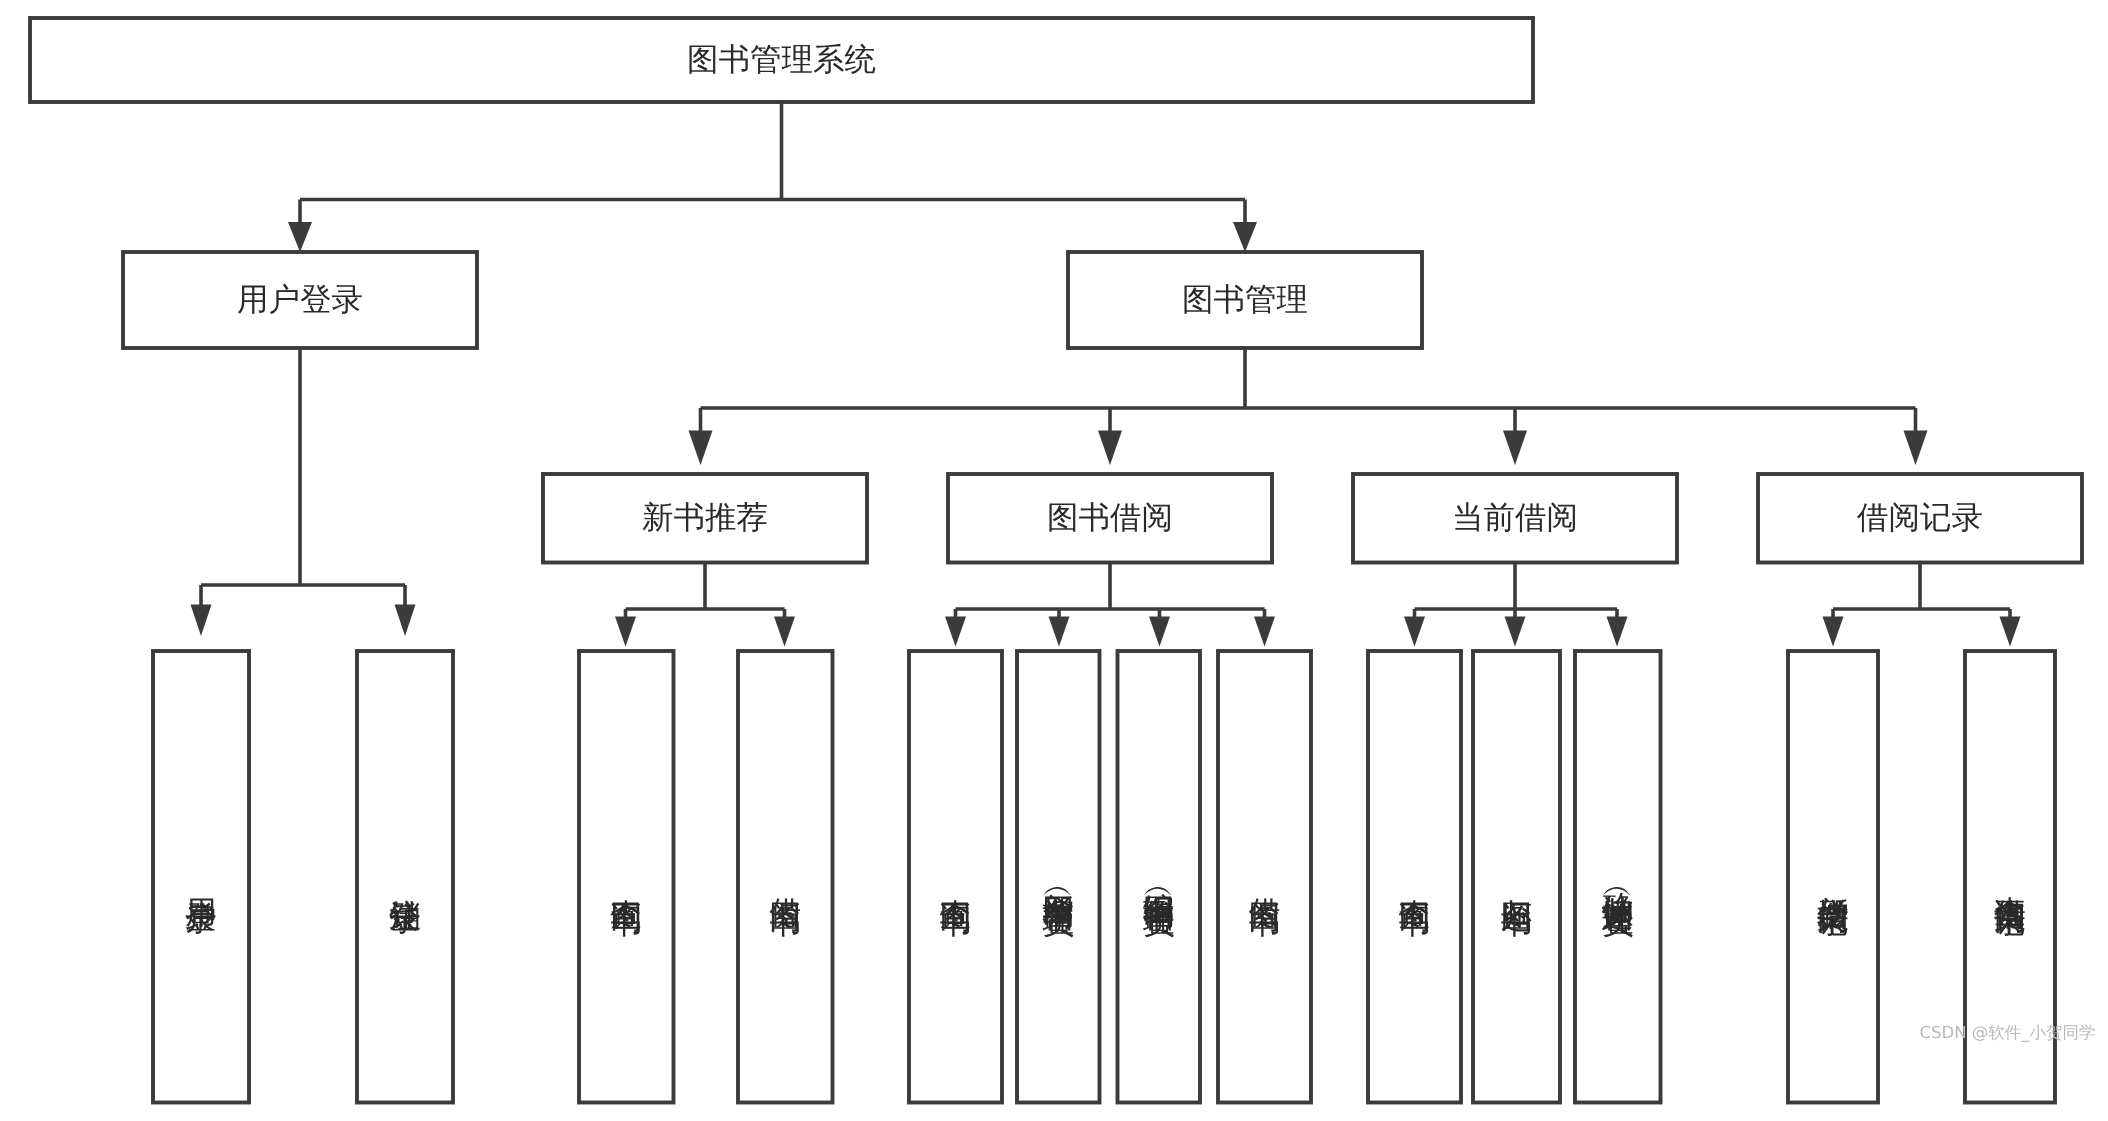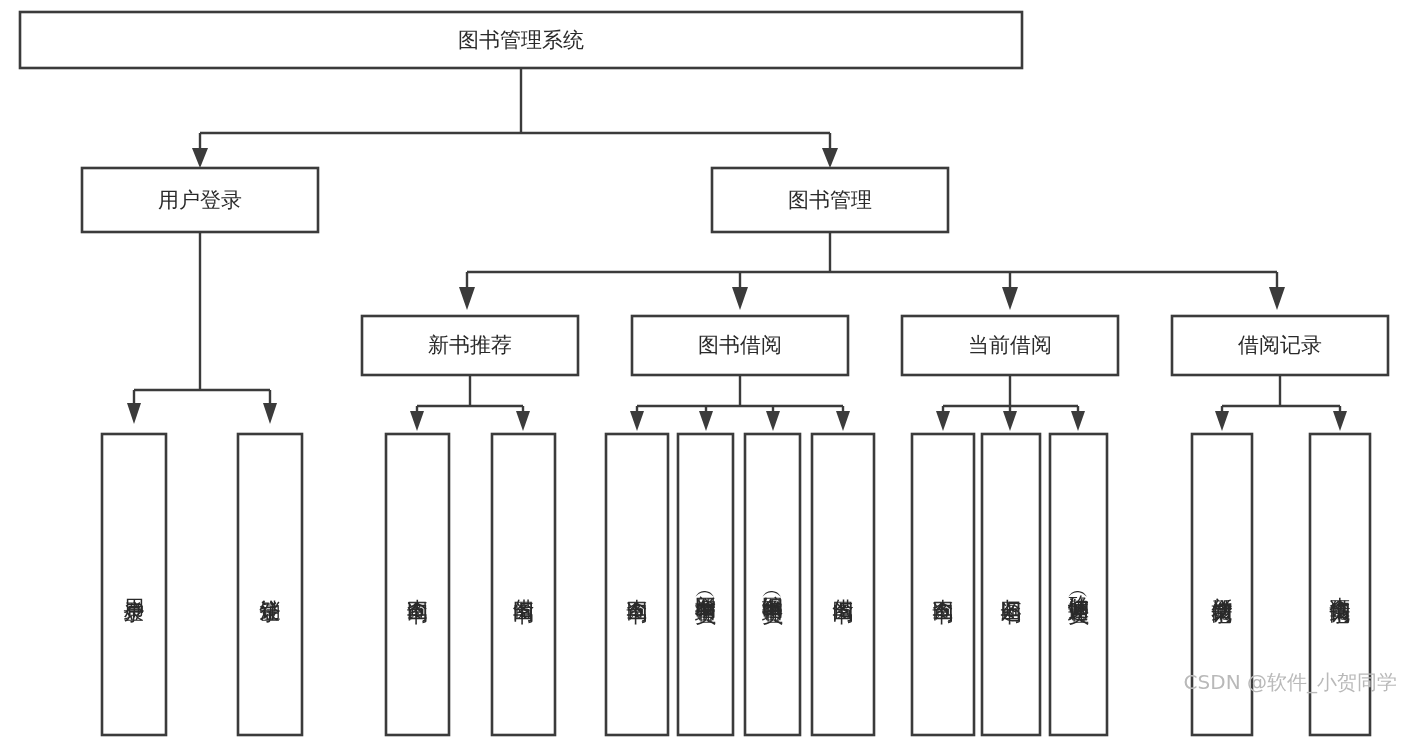--- a/index.html
+++ b/index.html
@@ -63,21 +63,21 @@
     line-height: 1.05;
     color: #2a2a2a;
     letter-spacing: 1.5px;
     white-space: nowrap;
   }
   #watermark {
     position: absolute;
     right: 8px;
     bottom: 6px;
     font-family: "DejaVu Sans", "Liberation Sans", sans-serif;
-    font-size: 20px;
+    font-size: 11px;
     color: #b9b9b9;
     white-space: nowrap;
     pointer-events: none;
   }
 </style>
 </head>
 <body>
 
 <div id="diagram-root">
 

